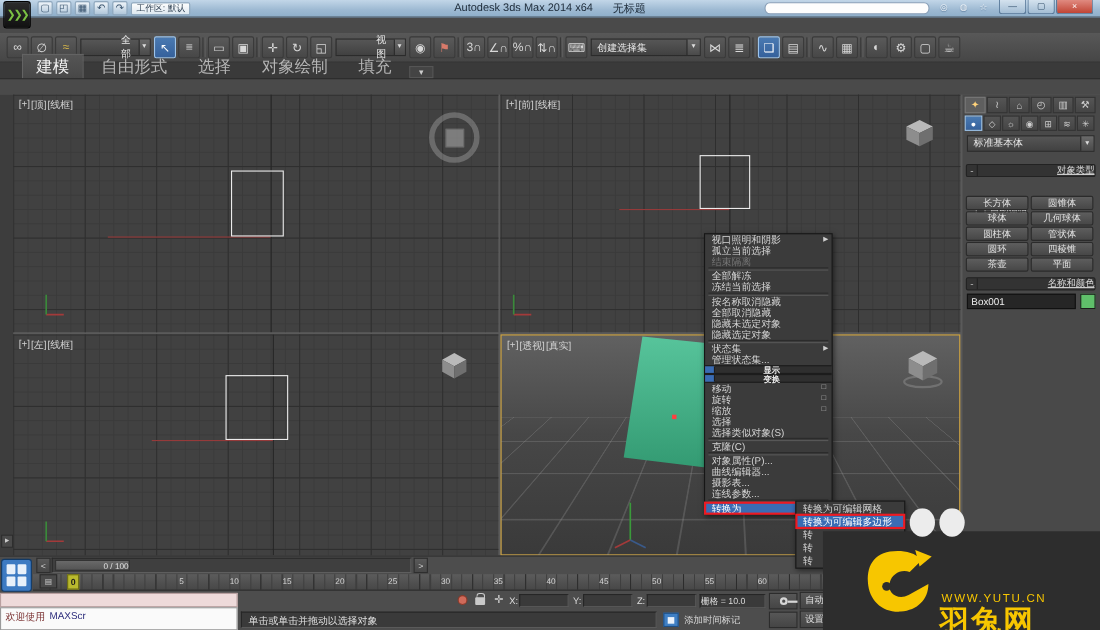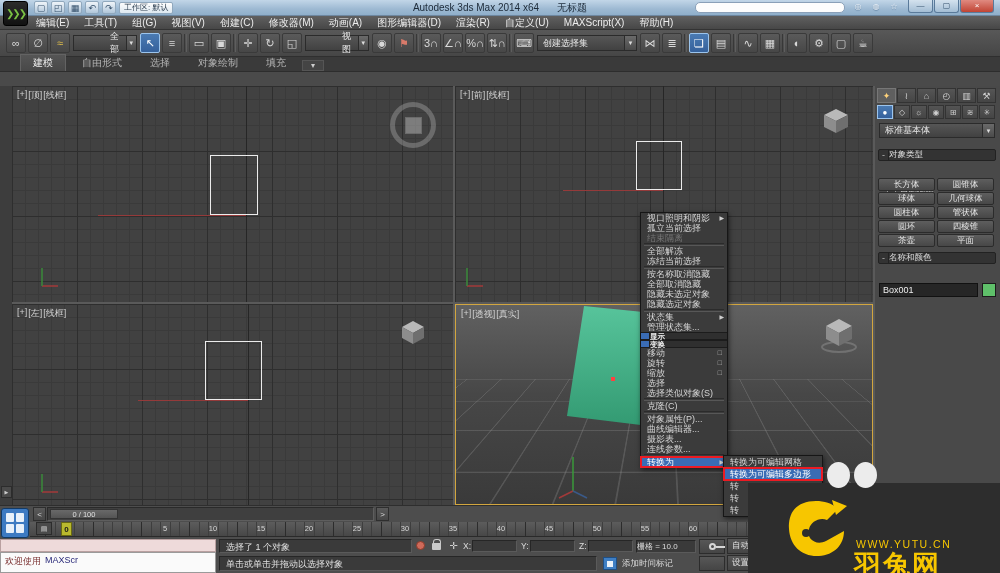--- a/index.html
+++ b/index.html
@@ -52,21 +52,21 @@
     border-right:1px solid #5e5e5e;border-radius:0;}
   .drop{height:16px;display:flex;align-items:center;background:linear-gradient(#565656,#414141);
     border:1px solid #2b2b2b;font-size:9px;color:#e8e8e8;padding-left:5px;}
   .drop .da{margin-left:auto;width:12px;height:100%;display:flex;align-items:center;justify-content:center;
     font-size:6px;color:#ddd;background:linear-gradient(#6a6a6a,#4a4a4a);border-left:1px solid #2b2b2b;}
   .drop.w64{width:64px;padding-left:36px;} .drop.w100{width:100px;}
 
   
   .ribbontabs{position:absolute;left:0;top:57px;width:1000px;height:15px;background:#3a3a3a;
     display:flex;align-items:flex-end;padding-left:20px;gap:4px;border-bottom:1px solid #2d2d2d;}
-  .rtab{font-size:10px;color:#b5b5b5;padding:1px 12px;}
+  .rtab{font-size:15px;color:#b5b5b5;padding:1px 12px;}
   .rtab.active{background:linear-gradient(#555,#484848);color:#f0f0f0;border:1px solid #636363;border-bottom:none;}
   .rmore{width:22px;text-align:center;font-size:8px;color:#ccc;background:#444;border:1px solid #555;}
   .ribbonsub{position:absolute;left:0;top:72px;width:1000px;height:14px;background:#343434;
     border-bottom:1px solid #222;}
   .subtab{position:absolute;left:0;top:0;height:14px;padding:0 10px;font-size:9.5px;color:#e0e0e0;
     line-height:14px;background:#454545;border-right:1px solid #2a2a2a;}
 
   
   .workspace{position:absolute;left:0;top:86px;width:1000px;height:419px;background:#5a5a5a;}
   .leftstrip{position:absolute;left:0;top:0;width:12px;height:419px;background:#3d3d3d;}
@@ -91,76 +91,76 @@
     border-radius:50%;display:flex;align-items:center;justify-content:center;}
   .vcring .sq{width:17px;height:17px;background:rgba(200,200,200,.45);border:1px solid rgba(90,90,90,.5);}
   .floor{position:absolute;left:-30%;right:-30%;top:37%;height:170%;
     background:
       linear-gradient(90deg,rgba(150,150,150,.28) 1px,transparent 1px) 0 0/34px 34px,
       linear-gradient(rgba(150,150,150,.28) 1px,transparent 1px) 0 0/34px 34px;
     transform:perspective(220px) rotateX(56deg);transform-origin:50% 0;}
   .boxsvg,.cube,.tripod{position:absolute;}
 
   
-  .quad{position:absolute;left:640px;top:212px;width:88px;z-index:40;background:#3b3b3b;
+  .quad{position:absolute;left:640px;top:212px;width:117px;z-index:40;background:#3b3b3b;
     border:1px solid #161616;box-shadow:1px 2px 5px rgba(0,0,0,.55);}
   .qitem{height:10px;display:flex;align-items:center;padding:0 3px 0 6px;font-size:9px;
     line-height:10px;color:#d4d4d4;white-space:nowrap;}
   .qitem.disabled{color:#767676;}
   .qitem.highlight{background:#3a6cb4;color:#fff;outline:2px solid #ec1b23;outline-offset:-1px;}
   .qlabel{flex:0 0 auto;overflow:hidden;}
   .qbox{margin-left:auto;font-size:7px;color:#bdbdbd;}
   .qarrow{margin-left:auto;font-size:6px;color:#cfcfcf;padding-left:2px;}
   .qitem .qbox:empty,.qitem .qarrow:empty{margin-left:0;}
   .qitem.sep{height:3px;margin:0 3px;padding:0;border-top:1px solid #2b2b2b;border-bottom:1px solid #575757;}
   .qhdr{height:8px;display:flex;background:#2f2f2f;border-top:1px solid #1c1c1c;border-bottom:1px solid #1c1c1c;}
   .qsq{width:9px;background:#3a6cb4;border-right:1px solid #1c1c1c;}
-  .qht{flex:1;text-align:left;font-size:7.5px;line-height:8px;color:#ececec;padding-right:3px;font-weight:bold;}
+  .qht{flex:1;text-align:center;font-size:7.5px;line-height:8px;color:#ececec;padding-right:3px;font-weight:bold;}
   .submenu{position:absolute;left:723px;top:455px;width:100px;z-index:40;background:#3b3b3b;
     border:1px solid #161616;box-shadow:1px 2px 5px rgba(0,0,0,.55);}
   .submenu .qitem{height:12px;line-height:12px;}
 
   
   .cmdpanel{position:absolute;left:875px;top:0;width:125px;height:419px;background:#494949;}
   .cp-tabs{position:absolute;left:2px;top:2px;display:flex;gap:1px;}
   .cptab{width:19px;height:15px;display:flex;align-items:center;justify-content:center;font-size:9px;
     color:#d0d0d0;background:linear-gradient(#555,#454545);border:1px solid #333;}
   .cptab.active{background:#5f5f5f;border-color:#777;color:#ffd27a;}
   .cp-cats{position:absolute;left:2px;top:19px;display:flex;gap:1px;}
   .cpcat{width:16px;height:14px;display:flex;align-items:center;justify-content:center;font-size:8px;
     color:#cfcfcf;background:linear-gradient(#545454,#454545);border:1px solid #333;}
   .cpcat.active{background:linear-gradient(#4a7ab2,#35619c);border-color:#9cc4ec;color:#fff;}
   .cp-drop{position:absolute;left:4px;top:37px;width:116px;height:15px;}
   .rollout{position:absolute;left:3px;width:118px;height:12px;display:flex;align-items:center;
     background:#333;border:1px solid #222;border-radius:2px;font-size:8.5px;color:#ddd;}
   .rollout .minus{width:10px;text-align:center;color:#bbb;font-size:9px;border-right:1px solid #222;}
-  .rollout .rtitle{flex:1;text-align:left;}
+  .rollout .rtitle{flex:1;text-align:right;text-decoration:underline;}
   .autogrid{position:absolute;left:12px;top:79px;display:flex;gap:4px;align-items:center;
     font-size:8.5px;color:#d8d8d8;margin-top:20px;}
   .cbx{width:9px;height:9px;background:#3a3a3a;border:1px solid #999;}
   .objgrid{position:absolute;left:3px;top:92px;width:118px;display:grid;
     grid-template-columns:57px 57px;gap:1px 2px;}
   .btn3d{background:linear-gradient(#5e5e5e,#474747);border:1px solid #2b2b2b;border-radius:2px;color:#e3e3e3;}
   .objbtn{height:13px;font-size:8.5px;display:flex;align-items:center;justify-content:center;white-space:nowrap;}
-  .namerow{position:absolute;left:4px;top:181px;width:118px;height:14px;margin-top:16px;}
+  .namerow{position:absolute;left:4px;top:181px;width:118px;height:14px;}
   .namefld{position:absolute;left:0;top:0;width:99px;height:14px;background:#262626;border:1px solid #111;
     color:#eee;font-size:9px;padding:0 3px;}
   .swatch{position:absolute;left:103px;top:0;width:14px;height:14px;background:#5fc06a;border:1px solid #1c1c1c;}
 
   
   .botband{position:absolute;left:0;top:505px;width:1000px;height:68px;background:#4d4d4d;border-top:1px solid #2e2e2e;}
   .vplayout{position:absolute;left:1px;top:508px;width:28px;height:30px;background:#3d7ac2;border:1px solid #123a66;
     border-radius:3px;display:grid;grid-template-columns:1fr 1fr;gap:2px;padding:4px;}
   .vplayout span{background:#e8f0fa;border-radius:1px;}
   .tsbtn{position:absolute;width:13px;height:14px;font-size:8px;color:#ddd;text-align:center;line-height:13px;
     background:linear-gradient(#5a5a5a,#474747);border:1px solid #2e2e2e;}
   .tstrack{position:absolute;left:47px;top:507px;width:327px;height:14px;background:#3f3f3f;
     border:1px solid;border-color:#2a2a2a #5e5e5e #5e5e5e #2a2a2a;}
   .tshandle{position:absolute;left:2px;top:1px;width:68px;height:10px;background:linear-gradient(#696969,#545454);
-    border:1px solid #333;font-size:7.5px;color:#e0e0e0;text-align:center;line-height:9px;}
+    border:1px solid #333;font-size:7.5px;color:#e0e0e0;text-align:right;line-height:9px;}
   .ruler{position:absolute;left:30px;top:522px;width:843px;height:15px;
     background:
       repeating-linear-gradient(90deg,#2c2c2c 0 1px,transparent 1px 48px),
       repeating-linear-gradient(90deg,#3e3e3e 0 1px,transparent 1px 9.6px),
       linear-gradient(#5c5c5c,#474747);
     background-position:15px 0,15px 0,0 0;border-bottom:1px solid #2a2a2a;}
   .rlabels{position:absolute;left:30px;top:524px;width:843px;height:12px;display:flex;
     padding-left:111px;overflow:hidden;}
   .rlab{width:48px;flex:0 0 48px;text-align:center;font-size:7.5px;color:#d6d6d6;}
   .rulicon{position:absolute;left:36px;top:522px;width:16px;height:13px;background:#4a4a4a;border:1px solid #2c2c2c;
@@ -236,35 +236,20 @@
       </div>
     <div class="winbtns">
 
     <span class="wbtn">—</span>
         <span class="wbtn">▢</span>
         <span class="wbtn close">×</span>
       </div>
   </div>
   <div class="logo">❯❯❯</div>
 
-  <div class="menubar">
-
-  <span class="mitem">编辑(E)</span>
-      <span class="mitem">工具(T)</span>
-      <span class="mitem">组(G)</span>
-      <span class="mitem">视图(V)</span>
-      <span class="mitem">创建(C)</span>
-      <span class="mitem">修改器(M)</span>
-      <span class="mitem">动画(A)</span>
-      <span class="mitem">图形编辑器(D)</span>
-      <span class="mitem">渲染(R)</span>
-      <span class="mitem">自定义(U)</span>
-      <span class="mitem">MAXScript(X)</span>
-      <span class="mitem">帮助(H)</span>
-    </div>
 
   <div class="toolbar">
     <span class="tgroup">
 
     <span class="ticon">∞</span>
         <span class="ticon">∅</span>
         <span class="ticon gold">≈</span>
       </span>
     <span class="drop w64">
       <span>全部</span>
@@ -717,21 +702,20 @@
       <span class="rlab">60</span>
     </div>
   <div class="rulicon">▤</div>
   <div class="frame0">0</div>
 
   <div class="macrorec"></div>
   <div class="listener">
     <span class="welc1">欢迎使用</span>
     <span class="welc2">MAXScr</span>
   </div>
-  <div class="selstatus fld">选择了 1 个对象</div>
   <div class="prompt fld">单击或单击并拖动以选择对象</div>
   <span class="icon-pin"></span>
   <span class="icon-lock"></span>
   <span class="icon-xyz">✛</span>
   <span class="coordlab" style="left:463px;">X:</span>
   <input class="coord fld" style="left: 472px;" value="">
   <span class="coordlab" style="left:521px;">Y:</span>
   <input class="coord fld" style="left: 530px;" value="">
   <span class="coordlab" style="left:579px;">Z:</span>
   <input class="coord fld" style="left: 588px;" value="">

